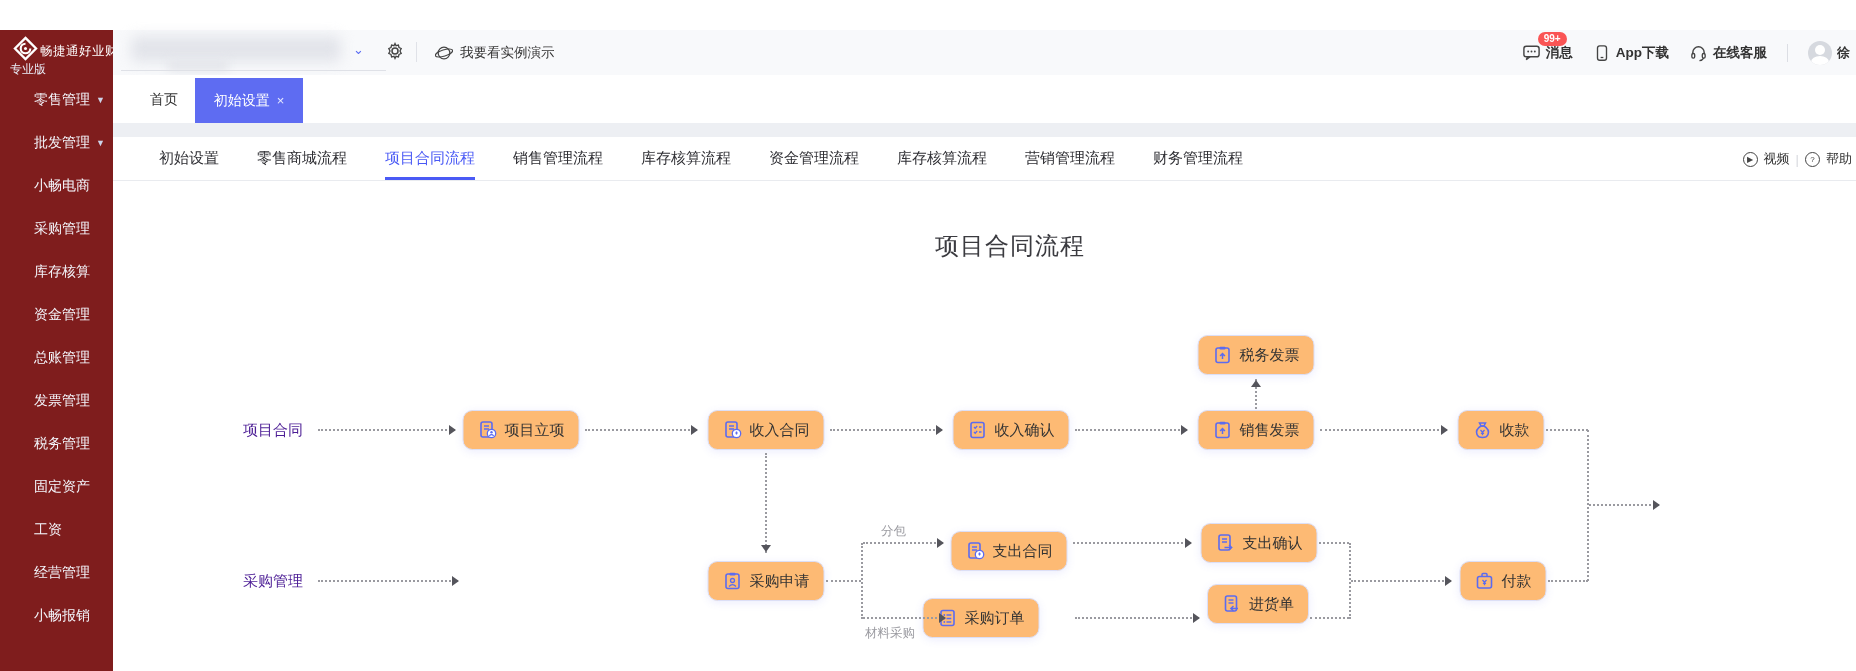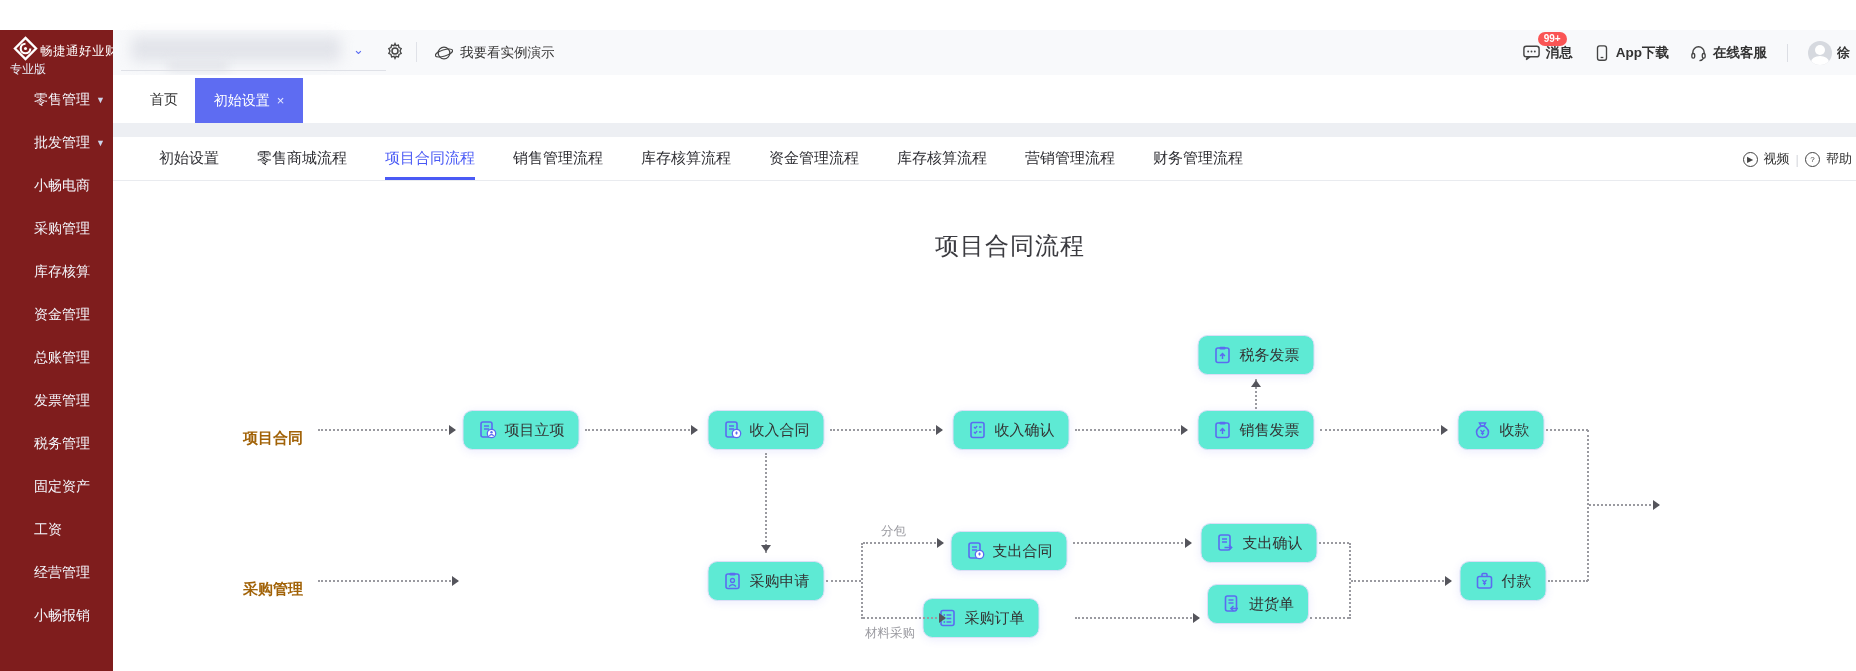--- a/index.html
+++ b/index.html
@@ -46,22 +46,22 @@
   .flownav { position:relative; height:44px; border-bottom:1px solid #e9ebef; display:flex; align-items:stretch; padding-left:46px; }
   .fn-item { line-height:42px; margin-right:38px; font-size:15px; color:#2e2e33; cursor:pointer; white-space:nowrap; }
   .fn-item.active { color:#4a5af5; border-bottom:3px solid #4a5af5; }
   .fn-right { position:absolute; right:4px; top:0; height:44px; display:flex; align-items:center; gap:6px; font-size:13px; color:#333; }
   .circle-ic { width:15px; height:15px; border:1.3px solid #444; border-radius:50%; display:inline-flex; align-items:center; justify-content:center; font-size:8px; color:#444; }
   .fn-right .lbl { cursor:pointer; }
 
   
   .canvas { position:absolute; left:0; top:44px; right:0; bottom:0; }
   .flow-title { position:absolute; left:897px; top:65px; transform:translate(-50%,-50%); font-size:24px; color:#3b3b40; font-weight:500; letter-spacing:1px; }
-  .row-label { position:absolute; transform:translate(-50%,-50%); font-size:15px; font-weight:700; color:#a16207; white-space:nowrap;margin-top:8px; }
-  .node { position:absolute; transform:translate(-50%,-50%); display:inline-flex; align-items:center; gap:7px; padding:9px 14px; background:#5eead4; border:1px solid #dcdff6; border-radius:10px; box-shadow:0 2px 8px rgba(100,110,240,.12); font-size:15px; color:#333; font-weight:500; white-space:nowrap; cursor:pointer; }
+  .row-label { position:absolute; transform:translate(-50%,-50%); font-size:15px; font-weight:400; color:#4c1d95; white-space:nowrap; }
+  .node { position:absolute; transform:translate(-50%,-50%); display:inline-flex; align-items:center; gap:7px; padding:9px 14px; background:#fdba74; border:1px solid #dcdff6; border-radius:10px; box-shadow:0 2px 8px rgba(100,110,240,.12); font-size:15px; color:#333; font-weight:500; white-space:nowrap; cursor:pointer; }
   .node svg { flex:0 0 auto; }
   .hdot { position:absolute; height:0; border-top:2px dotted #9a9aa0; }
   .vdot { position:absolute; width:0; border-left:2px dotted #9a9aa0; }
   .arr-r::after { content:''; position:absolute; right:-6px; top:-6px; border:5px solid transparent; border-left:7px solid #55555c; }
   .arr-d::after { content:''; position:absolute; left:-6px; bottom:-4px; border:5px solid transparent; border-top:7px solid #55555c; }
   .arr-u::before { content:''; position:absolute; left:-6px; top:-4px; border:5px solid transparent; border-bottom:7px solid #55555c; }
   .branch-label { position:absolute; font-size:12.5px; color:#9a9aa0; white-space:nowrap; }
 </style>
 </head>
 <body>

